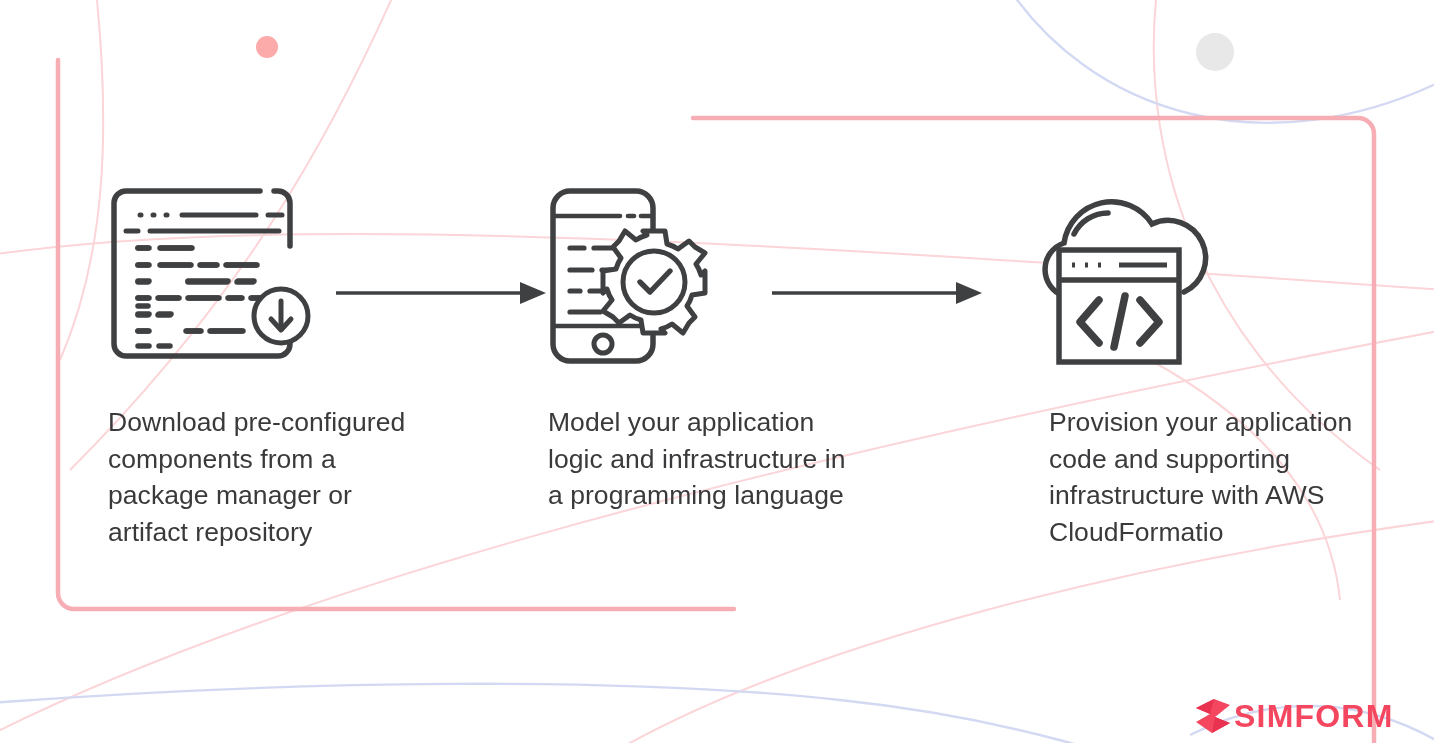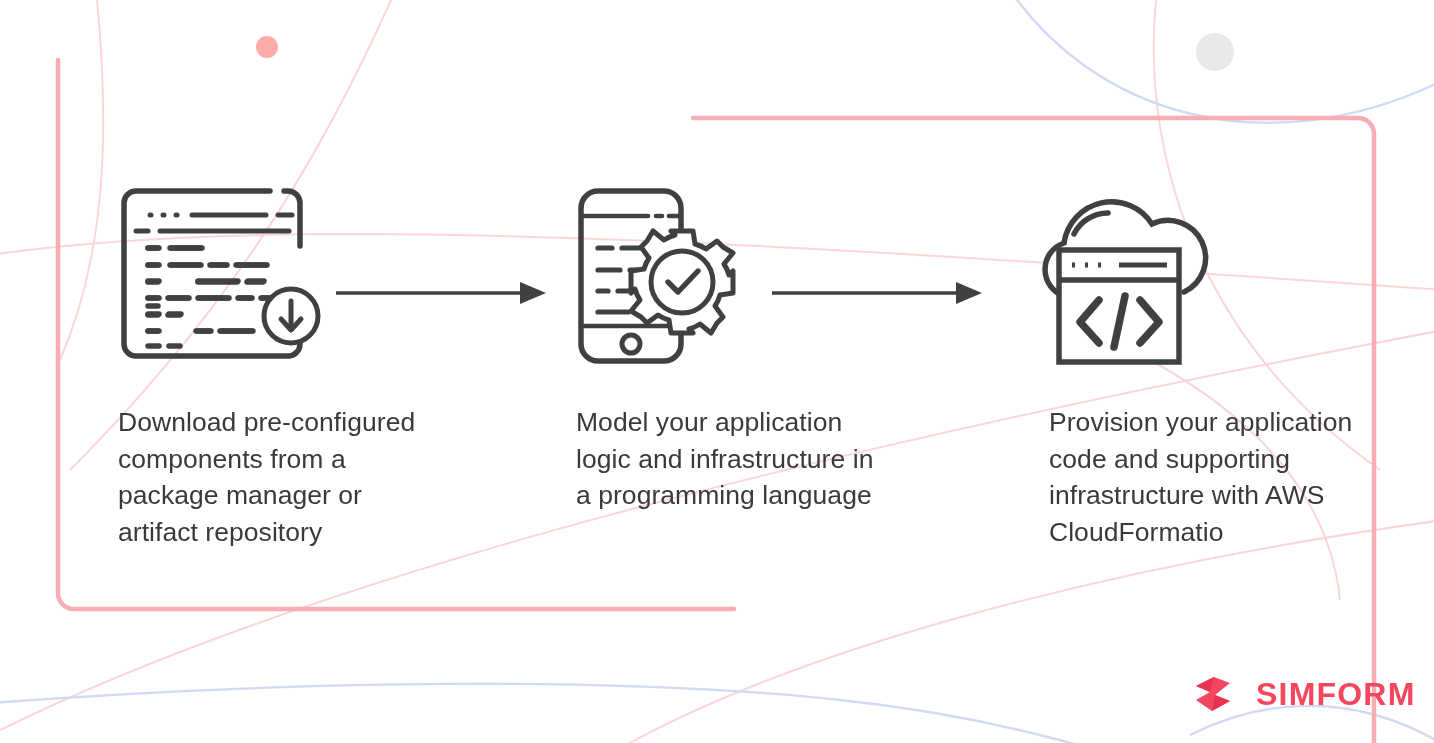--- a/index.html
+++ b/index.html
@@ -50,24 +50,24 @@
     font-weight: 400;
     white-space: pre-line;
   }
   .arrow {
     position: absolute;
     top: 278px;
   }
   .logo {
     position: absolute;
     left: 1193px;
-    top: 674px;
+    top: 696px;
     display: flex;
     align-items: center;
-    gap: 23px;
+    gap: 1px;
   }
   .logo-text {
     font-size: 32px;
     font-weight: bold;
     color: #f4475f;
     letter-spacing: 1.2px;
     font-family: "Liberation Sans", sans-serif;
     line-height: 1;
   }
 </style>
@@ -93,21 +93,21 @@
     </g>
     <circle cx="267" cy="47" r="11" fill="#fcaaaa"></circle>
     <circle cx="1215" cy="52" r="19" fill="#e8e8e8"></circle>
   </svg>
 
   <svg class="frame-layer" viewBox="0 0 1434 743" xmlns="http://www.w3.org/2000/svg">
     <path d="M 693 118 L 1358 118 A 16 16 0 0 1 1374 134 L 1374 743" fill="none" stroke="#f6aeb4" stroke-width="4.5" stroke-linecap="round"></path>
     <path d="M 58 60 L 58 593 A 16 16 0 0 0 74 609 L 734 609" fill="none" stroke="#f6aeb4" stroke-width="4.5" stroke-linecap="round"></path>
   </svg>
 
-  <div class="step" style="left:118px;">
+  <div class="step" style="left:108px;">
     <div class="step-icon">
       <svg width="200" height="180" viewBox="0 0 200 180" xmlns="http://www.w3.org/2000/svg">
         <g stroke="#3f4042" fill="none" stroke-linecap="round">
 
           <path d="M 18 5 L 152 5 M 166 5 L 170 5 A 12 12 0 0 1 182 17 L 182 60
                    M 182 105 L 182 158 A 12 12 0 0 1 170 170 L 18 170
                    A 12 12 0 0 1 6 158 L 6 17 A 12 12 0 0 1 18 5" stroke-width="5.5"></path>
 
           <g stroke-width="5" stroke-linecap="round">
             <path d="M 32 29 L 33 29"></path>
@@ -187,21 +187,21 @@
 artifact repository</div>
   </div>
 
   <div class="arrow" style="left:334px;">
     <svg width="215" height="30" viewBox="0 0 215 30" xmlns="http://www.w3.org/2000/svg">
       <path d="M 2 15 L 190 15" stroke="#3f4042" stroke-width="3.6" fill="none"></path>
       <path d="M 186 4 L 212 15 L 186 26 Z" fill="#3f4042"></path>
     </svg>
   </div>
 
-  <div class="step" style="left:576px;">
+  <div class="step" style="left:548px;">
     <div class="step-icon">
       <svg width="160" height="180" viewBox="0 0 160 180" xmlns="http://www.w3.org/2000/svg">
         <g stroke="#3f4042" fill="none" stroke-linecap="round">
 
           <rect x="5" y="5" width="100" height="170" rx="17" stroke-width="5.5"></rect>
 
           <g stroke-width="4.6">
             <path d="M 6 30 L 72 30"></path>
             <path d="M 80 30 L 86 30"></path>
             <path d="M 93 30 L 104 30"></path>

